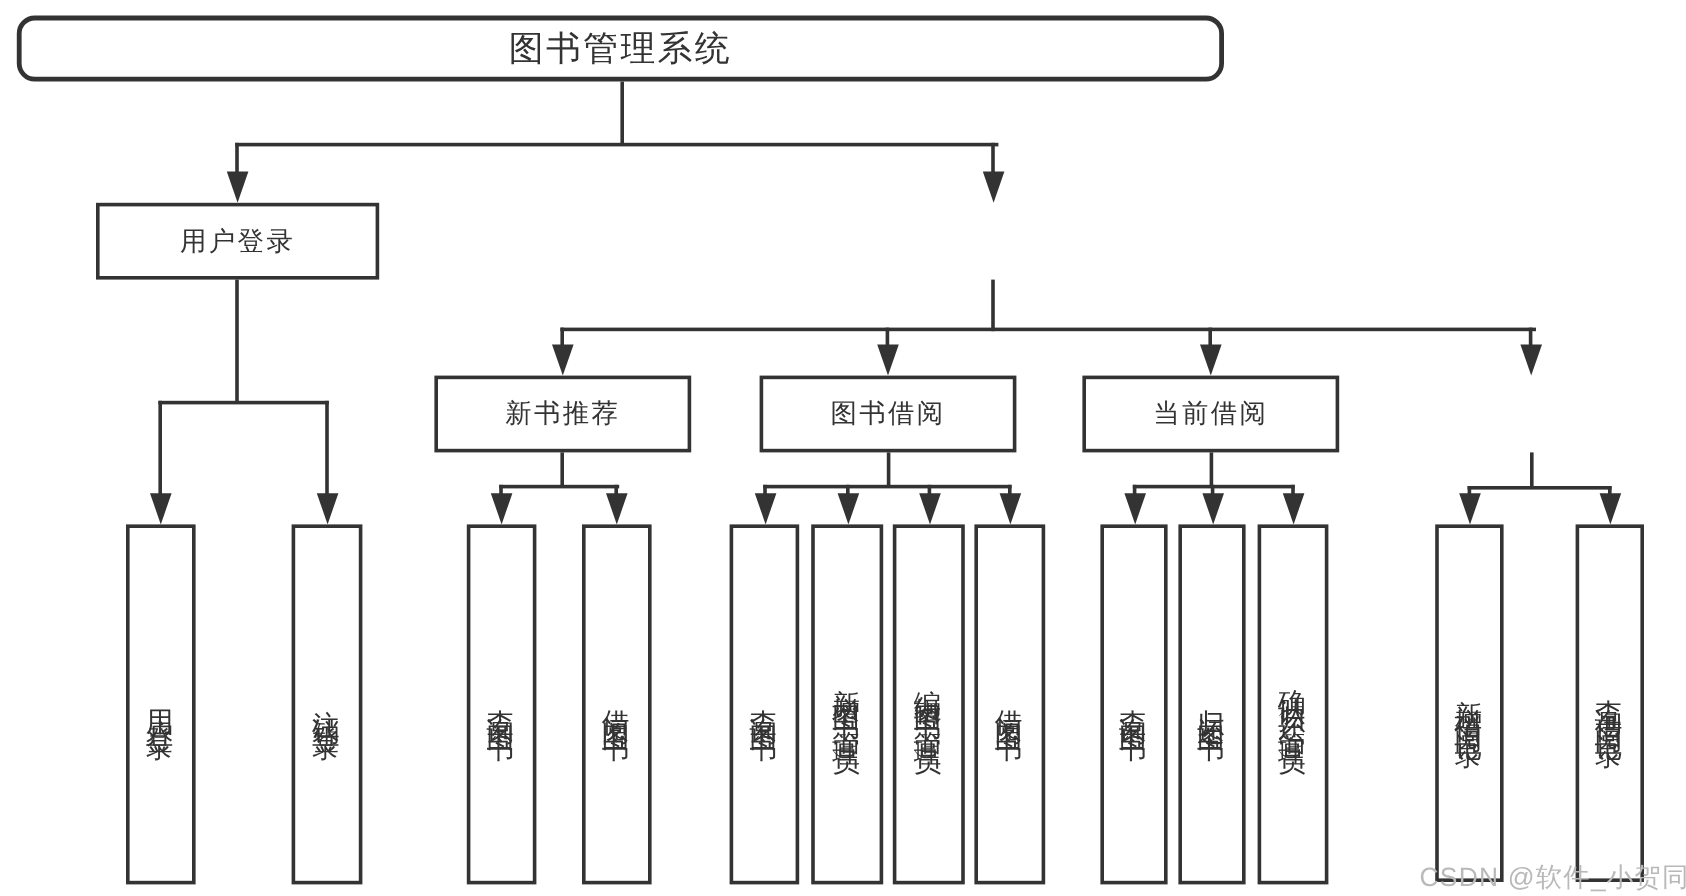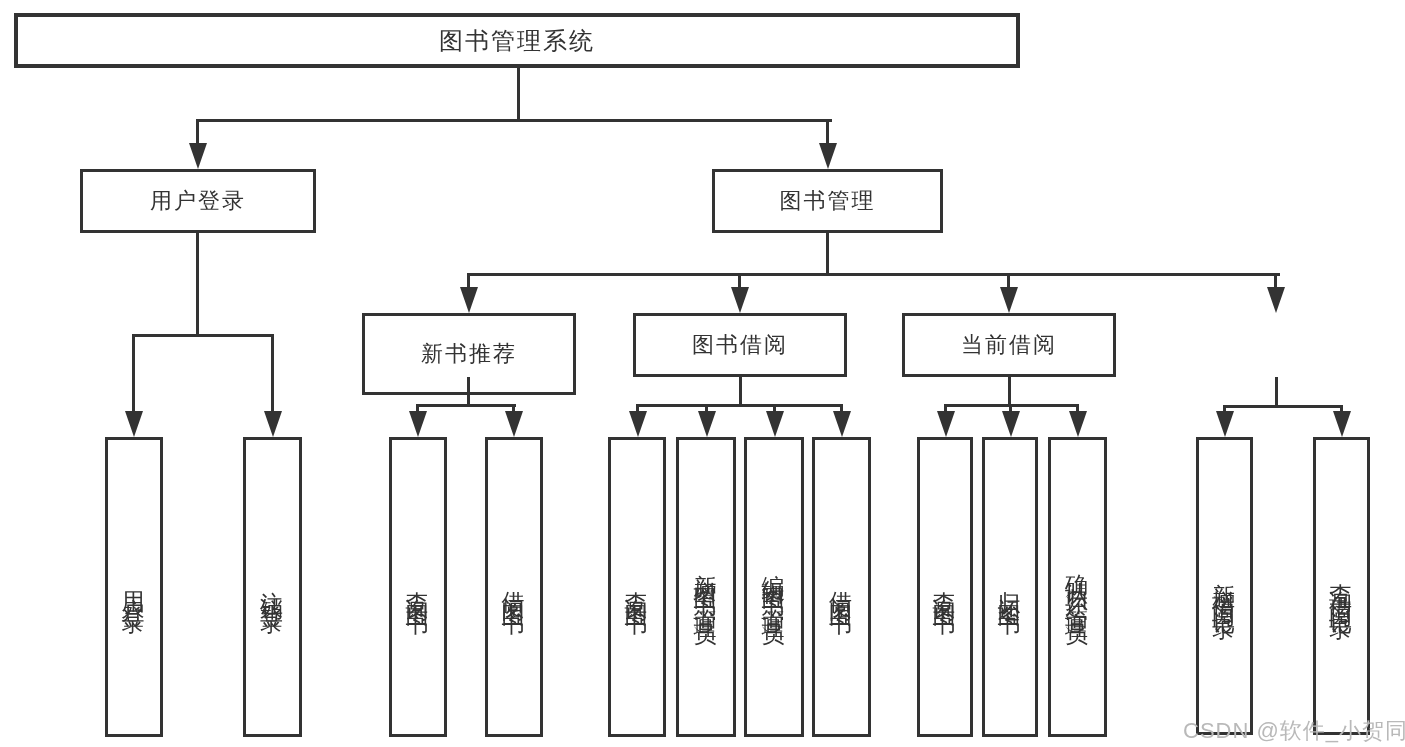--- a/index.html
+++ b/index.html
@@ -18,21 +18,22 @@
     border: 3px solid #333333;
     display: flex;
     align-items: center;
     justify-content: center;
     font-size: 22px;
     letter-spacing: 2px;
     color: #333333;
   }
   .root {
     border-width: 4px;
-    font-size: 24px;
+    font-size: 29px;
+    border-radius: 15px;
   }
   .vbox {
     position: absolute;
     box-sizing: border-box;
     background: #ffffff;
     border: 3px solid #333333;
     display: flex;
     align-items: center;
     justify-content: center;
   }
@@ -71,41 +72,40 @@
   <div class="hbox root" style="left:14px; top:13px; width:1006px; height:55px;">图书管理系统</div>
 
   <div class="vl" style="left:517px; top:68px; height:53px;"></div>
   <div class="hl" style="left:196px; top:119px; width:636px;"></div>
   <div class="vl" style="left:196px; top:119px; height:27px;"></div>
   <div class="arr" style="left:189px; top:143px;"></div>
   <div class="vl" style="left:826px; top:119px; height:27px;"></div>
   <div class="arr" style="left:819px; top:143px;"></div>
 
   <div class="hbox" style="left:80px; top:169px; width:236px; height:64px;">用户登录</div>
-  <div class="hbox" style="left:712px; top:169px; width:231px; height:64px;">图书管理</div>
 
   <div class="vl" style="left:196px; top:233px; height:103px;"></div>
   <div class="hl" style="left:132px; top:334px; width:142px;"></div>
   <div class="vl" style="left:132px; top:334px; height:79px;"></div>
   <div class="arr" style="left:125px; top:411px;"></div>
   <div class="vl" style="left:271px; top:334px; height:79px;"></div>
   <div class="arr" style="left:264px; top:411px;"></div>
 
   <div class="vl" style="left:826px; top:233px; height:43px;"></div>
   <div class="hl" style="left:467px; top:273px; width:813px;"></div>
   <div class="vl" style="left:467px; top:273px; height:17px;"></div>
   <div class="arr" style="left:460px; top:287px;"></div>
   <div class="vl" style="left:738px; top:273px; height:17px;"></div>
   <div class="arr" style="left:731px; top:287px;"></div>
   <div class="vl" style="left:1007px; top:273px; height:17px;"></div>
   <div class="arr" style="left:1000px; top:287px;"></div>
   <div class="vl" style="left:1274px; top:273px; height:17px;"></div>
   <div class="arr" style="left:1267px; top:287px;"></div>
 
-  <div class="hbox" style="left:362px; top:313px; width:214px; height:82px;">新书推荐</div>
+  <div class="hbox" style="left:362px; top:313px; width:214px; height:64px;">新书推荐</div>
   <div class="hbox" style="left:902px; top:313px; width:214px; height:64px;">当前借阅</div>
   <div class="hbox" style="left:633px; top:313px; width:214px; height:64px;">图书借阅</div>
 
   <div class="vl" style="left:467px; top:377px; height:29px;"></div>
   <div class="hl" style="left:416px; top:404px; width:100px;"></div>
   <div class="vl" style="left:416px; top:404px; height:10px;"></div>
   <div class="arr" style="left:409px; top:411px;"></div>
   <div class="vl" style="left:512px; top:404px; height:10px;"></div>
   <div class="arr" style="left:505px; top:411px;"></div>
 

